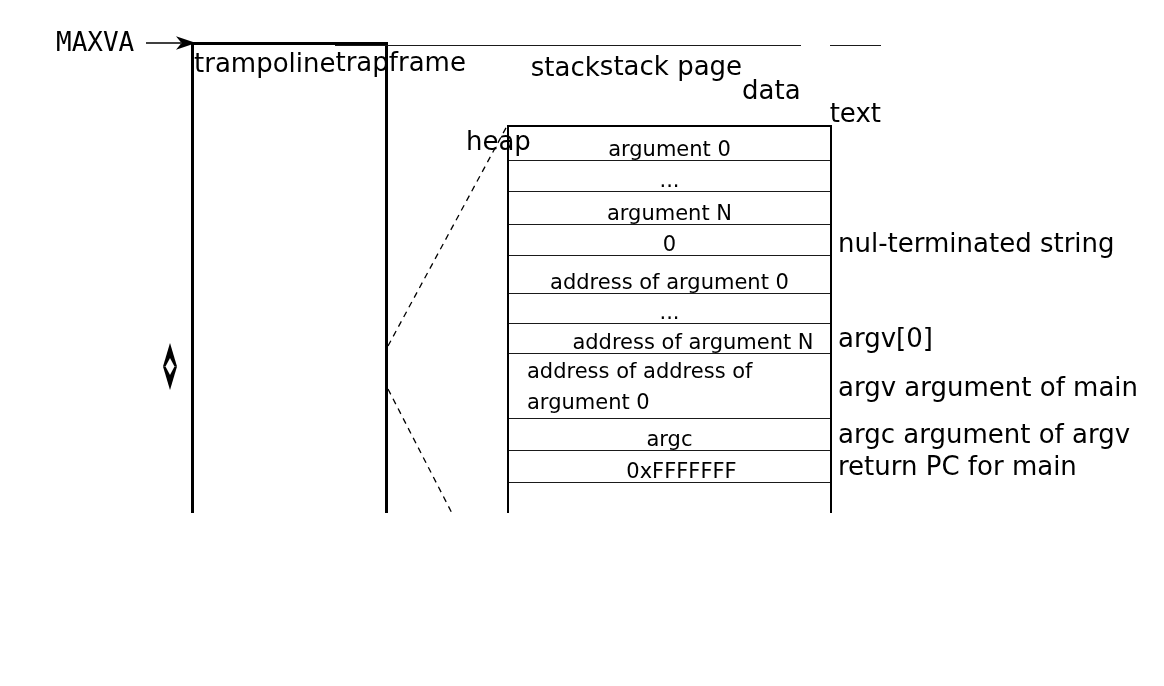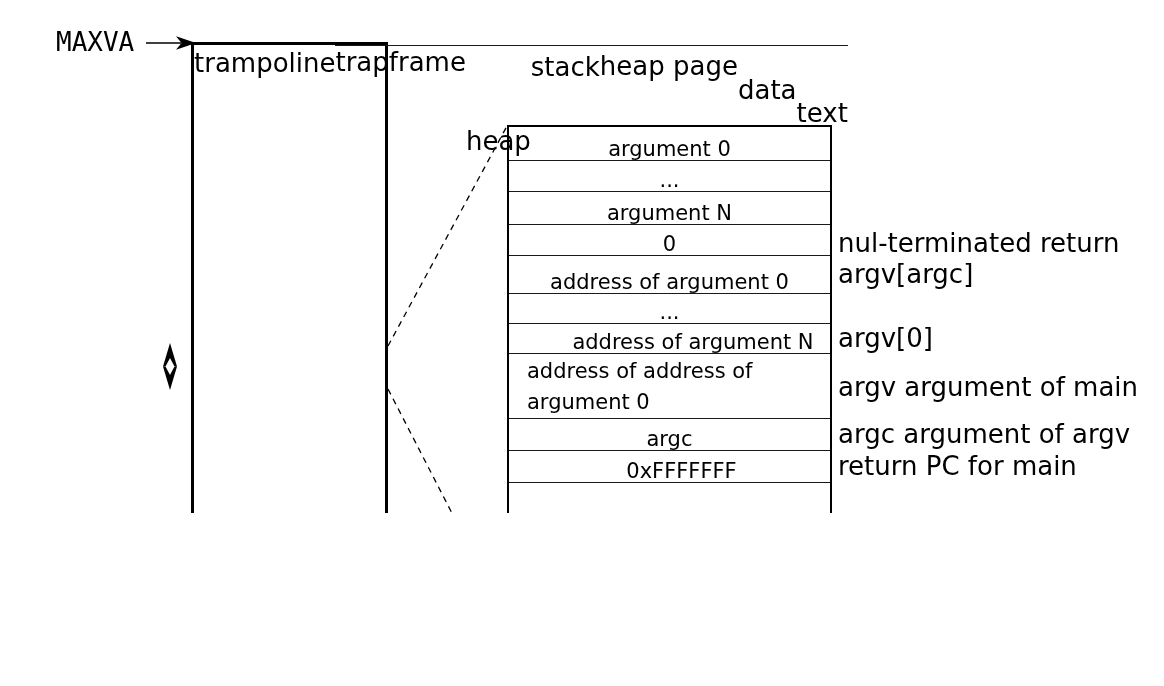--- a/index.html
+++ b/index.html
@@ -56,21 +56,21 @@
     line-height: 1;
     flex: 0 0 auto;
   }
   .mrow + .mrow { border-top: 1.5px solid #1a1a1a; }
   .r-tramp { height: 36px; }
   .r-trap  { height: 33px; }
   .r-heap  { height: 232px; padding-bottom: 42px; }
   .r-stack { height: 43px; }
   .r-guard { height: 40px; }
   .r-data  { height: 89px; }
-  .r-text  { height: 147px; padding-bottom: 12px; }
+  .r-text  { height: 147px; padding-bottom: 12px; margin-left: 29px; }
 
   
   .stackbox {
     position: absolute;
     left: 507px;
     top: 125px;
     width: 325px;
     height: 497px;
     border: 2px solid #000000;
     box-sizing: border-box;
@@ -147,21 +147,21 @@
     <div class="mrow r-trap">
       <span>trapframe</span>
     </div>
     <div class="mrow r-heap">
       <span>heap</span>
     </div>
     <div class="mrow r-stack">
       <span>stack</span>
     </div>
     <div class="mrow r-guard">
-      <span>heap page</span>
+      <span>stack page</span>
     </div>
     <div class="mrow r-data">
       <span>data</span>
     </div>
     <div class="mrow r-text">
       <span>text</span>
     </div>
   </div>
 
   <div class="stackbox">
@@ -194,20 +194,19 @@
       <span>argc</span>
     </div>
     <div class="srow s10">
       <span>0xFFFFFFF</span>
     </div>
     <div class="srow s11">
       <span>(empty)</span>
     </div>
   </div>
 
-  <div class="anno a1">nul-terminated return</div>
-  <div class="anno a2">argv[argc]</div>
+  <div class="anno a1">nul-terminated string</div>
   <div class="anno a3">argv[0]</div>
   <div class="anno a4">argv argument of main</div>
   <div class="anno a5">argc argument of argv</div>
   <div class="anno a6">return PC for main</div>
 
 </div>
 
 </body></html>

